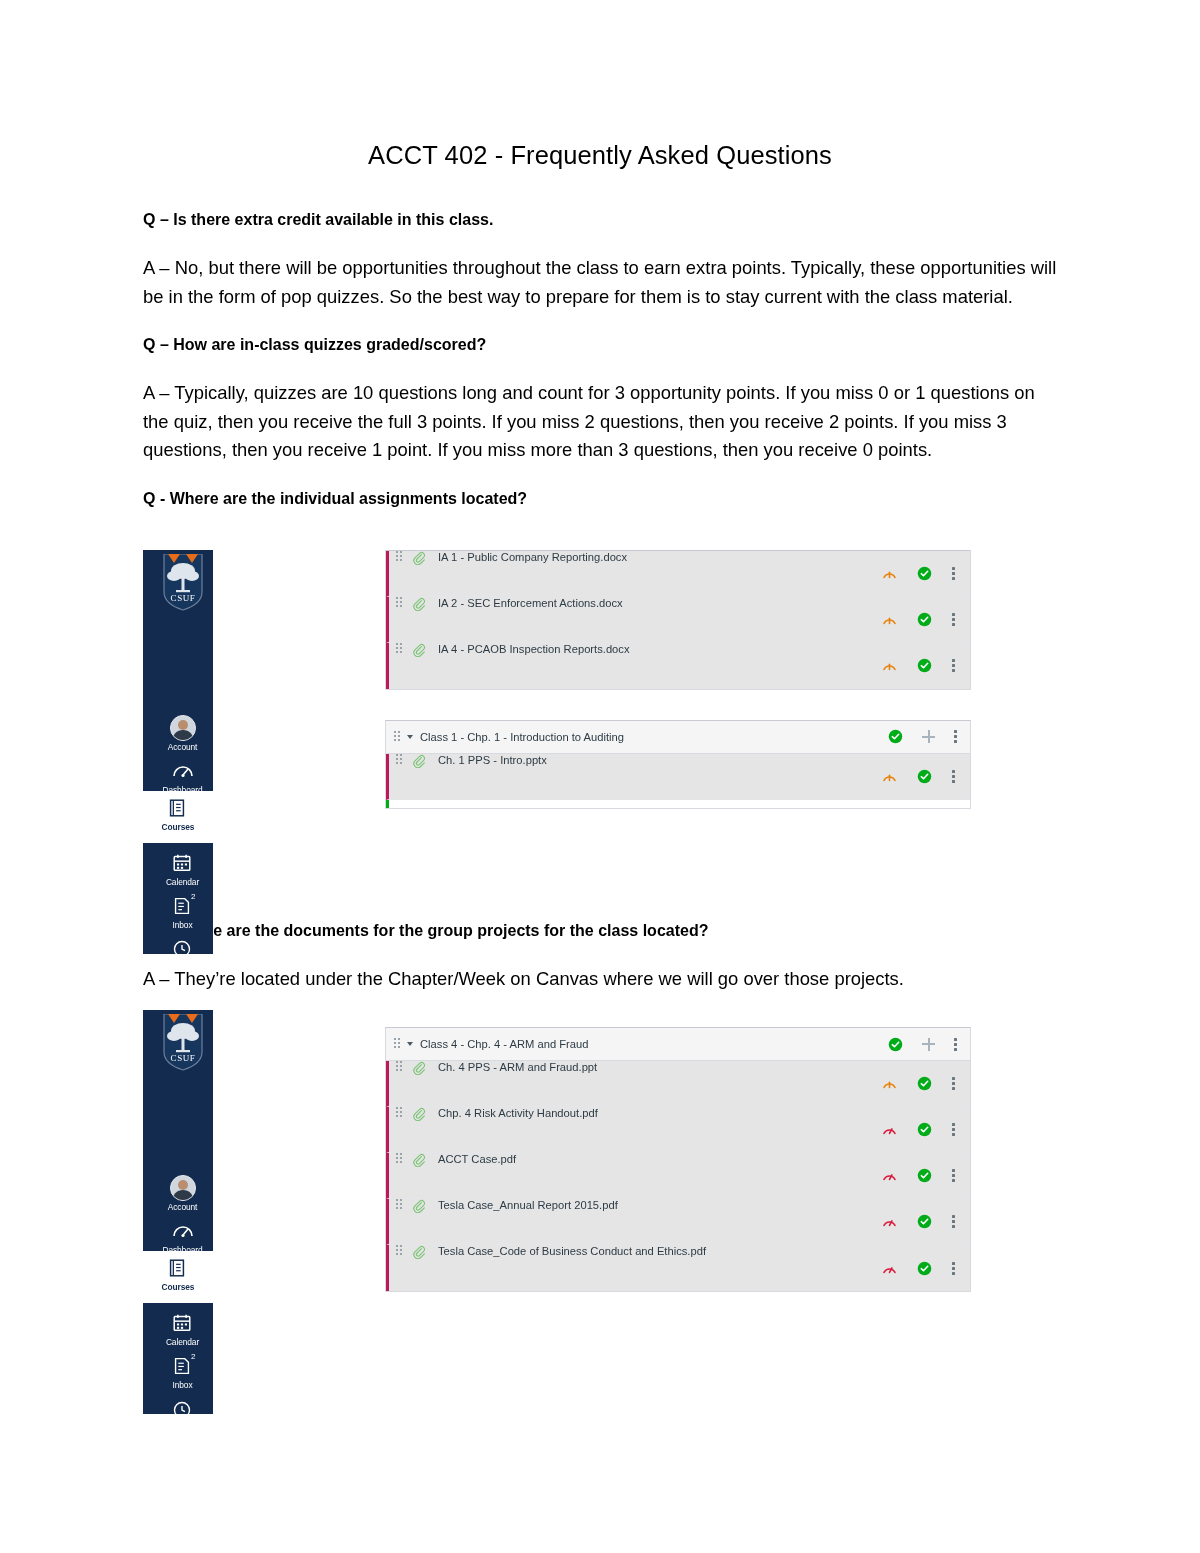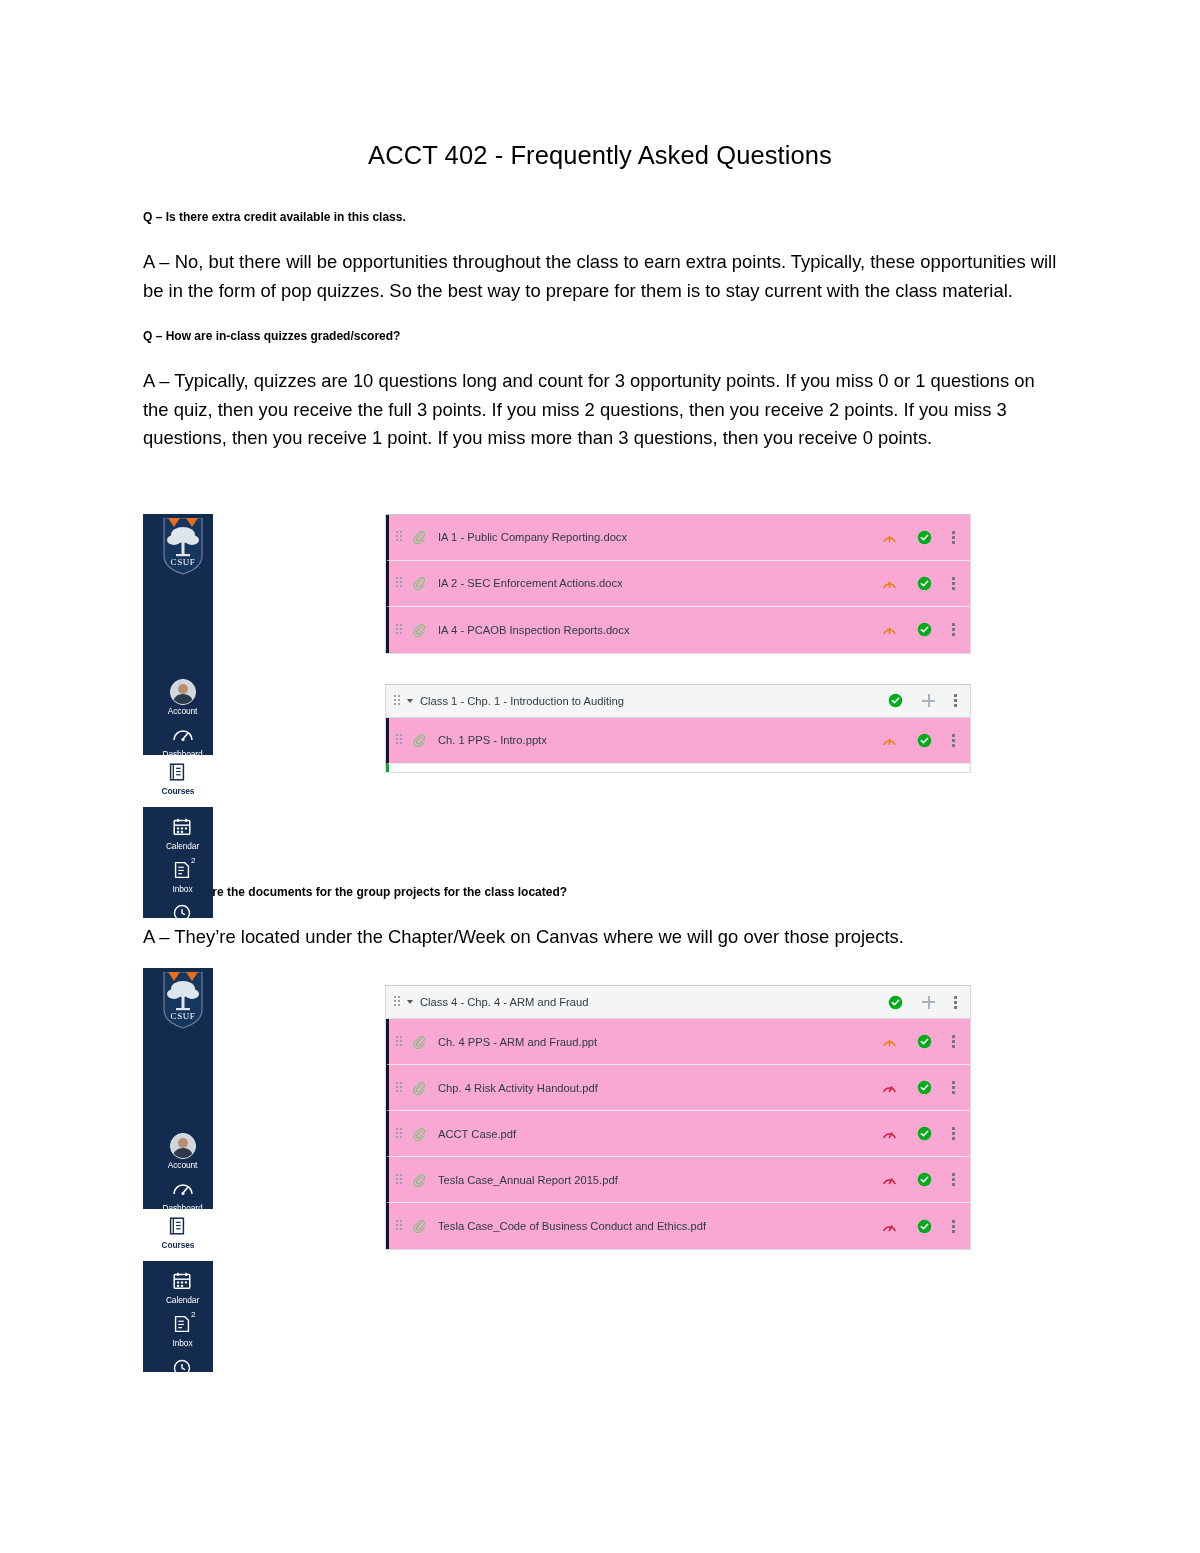--- a/index.html
+++ b/index.html
@@ -29,21 +29,21 @@
   .doc-title {
     text-align: center;
     font-size: 25.5px;
     font-weight: 400;
     letter-spacing: 0.1px;
     margin: 0;
     padding-top: 141px;
     color: #000;
   }
   .q {
-    font-size: 12px;
+    font-size: 16px;
     font-weight: 700;
     line-height: 1.5;
     margin: 0;
     color: #000;
   }
   .a {
     font-size: 18.4px;
     font-weight: 400;
     line-height: 1.55;
     margin: 0;
@@ -185,26 +185,25 @@
   }
   .mod-head-icons {
     display: flex;
     align-items: center;
     gap: 19px;
     padding-right: 4px;
   }
   .mod-rows { }
   .mod-row {
     display: flex;
-    align-items: center;
     height: 46px;
     padding: 0 9px 0 0;
-    border-left: 3px solid #0f172a;
+    border-left: 3px solid #be185d;
     border-bottom: 1px solid #e4e6e9;
-    background: #f9a8d4;
+    background: #e5e5e5;
     box-sizing: border-box;
   }
   .mod-row.nb { border-bottom: none; }
   .mod-row .drag { margin-left: 7px; }
   .row-title {
     font-size: 11.2px;
     color: #2d3b45;
     margin-left: 12px;
     flex: 1 1 auto;
     white-space: nowrap;
@@ -276,20 +275,21 @@
     <p class="q">Q – Is there extra credit available in this class.</p>
     <div class="sp-3"></div>
     <p class="a">A – No, but there will be opportunities throughout the class to earn extra points. Typically, these opportunities will be in the form of pop quizzes.  So the best way to prepare for them is to stay current with the class material.</p>
 
     <div class="sp-3"></div>
     <p class="q">Q – How are in-class quizzes graded/scored?</p>
     <div class="sp-3"></div>
     <p class="a">A – Typically, quizzes are 10 questions long and count for 3 opportunity points. If you miss 0 or 1 questions on the quiz, then you receive the full 3 points.  If you miss 2 questions, then you receive 2 points.  If you miss 3 questions, then you receive 1 point.  If you miss more than 3 questions, then you receive 0 points.</p>
 
     <div class="sp-3"></div>
+    <p class="q">Q - Where are the individual assignments located?</p>
     <div class="sp-3"></div>
 
     <div class="sp-2"></div>
 
     <div class="shot shot-1">
 
       <div class="gnav">
         <div class="gnav-seg" style="height:158px;">
           <svg class="csuf-logo" viewBox="0 0 46 58">
             <path d="M4 0 H42 V38 Q42 50 23 56 Q4 50 4 38 Z" fill="#17365d" stroke="#6d7f99" stroke-width="1.2"></path>

